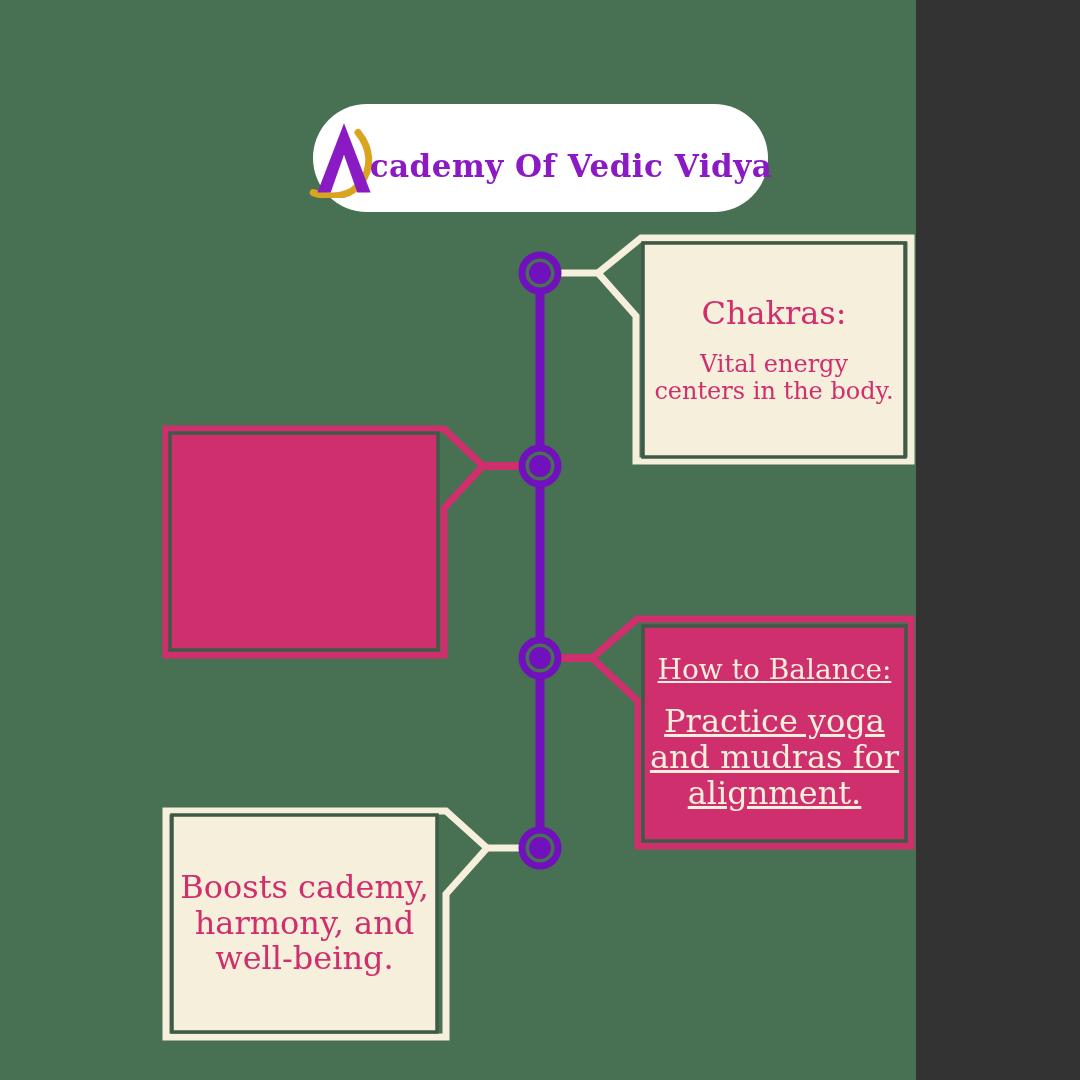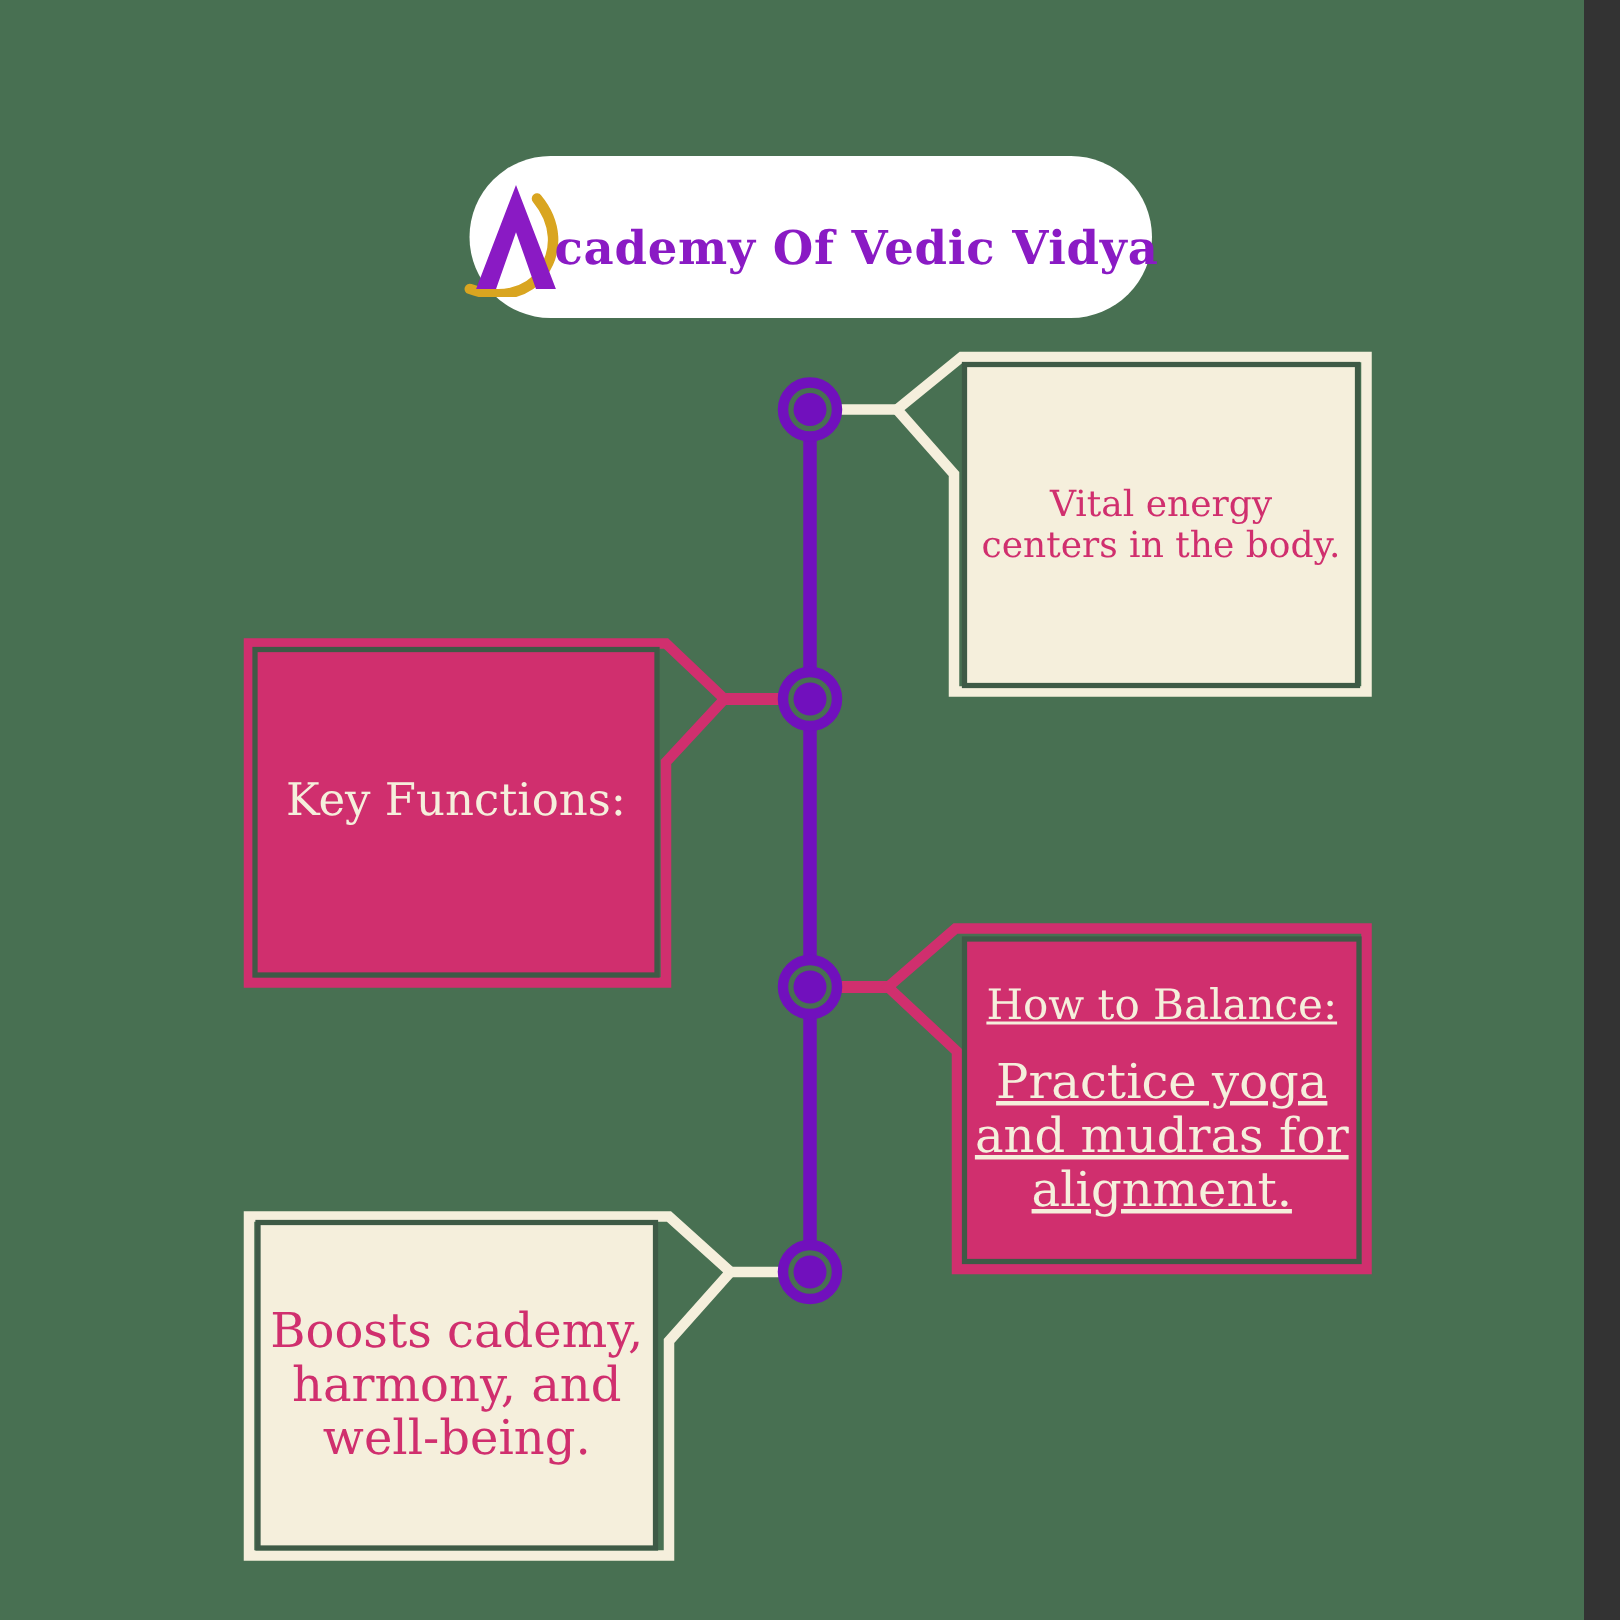--- a/index.html
+++ b/index.html
@@ -1,18 +1,18 @@
 <!DOCTYPE html>
 <html style="--background: #487052; --purple: #7110BD; --pink: #D02F6E; --cream: #F5EFDC; --box-border-dark: #3E5A46; --logo-purple: #8A1AC4; --logo-gold: #D9A520; --pill-white: #FFFFFF;"><head>
 <meta charset="utf-8">
 <style>
   html,body { margin:0; padding:0; background:#333; }
   .canvas {
     position:relative;
-    width:1056px; height:1080px;
+    width:916px; height:1080px;
     background: var(--background, #487052);
     overflow:hidden;
     font-family:"DejaVu Serif", serif;
   }
 
   
   .pill {
     position:absolute; left:313px; top:104px;
     width:455px; height:108px;
     background: var(--pill-white,#fffefb);
@@ -116,25 +116,25 @@
       <circle class="node-ring" cx="540" cy="658" r="18" stroke-width="7"></circle>
       <circle class="node-dot" cx="540" cy="658" r="11"></circle>
     </g>
     <g>
       <circle class="node-ring" cx="540" cy="848" r="18" stroke-width="7"></circle>
       <circle class="node-dot" cx="540" cy="848" r="11"></circle>
     </g>
   </svg>
 
   <div class="callout-text t1 on-cream">
+    <div class="ct-heading">Chakras:</div>
     <div class="ct-body">Vital energy centers in the body.</div>
   </div>
 
   <div class="callout-text t2 on-pink">
-    <div class="ct-heading">Key Functions:</div>
   </div>
 
   <div class="callout-text t3 on-pink">
     <div class="ct-heading">How to Balance:</div>
     <div class="ct-body">Practice yoga and mudras for alignment.</div>
   </div>
 
   <div class="callout-text t4 on-cream">
     <div class="ct-body">Boosts cademy, harmony, and well-being.</div>
   </div>

